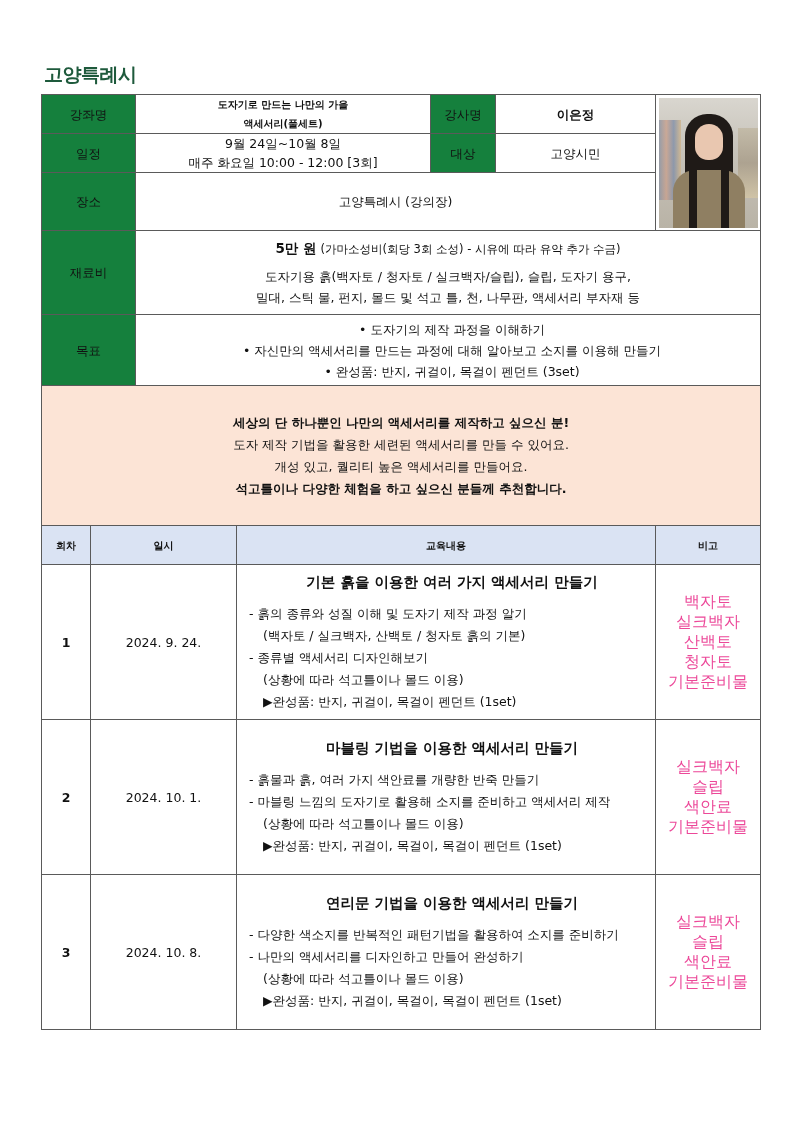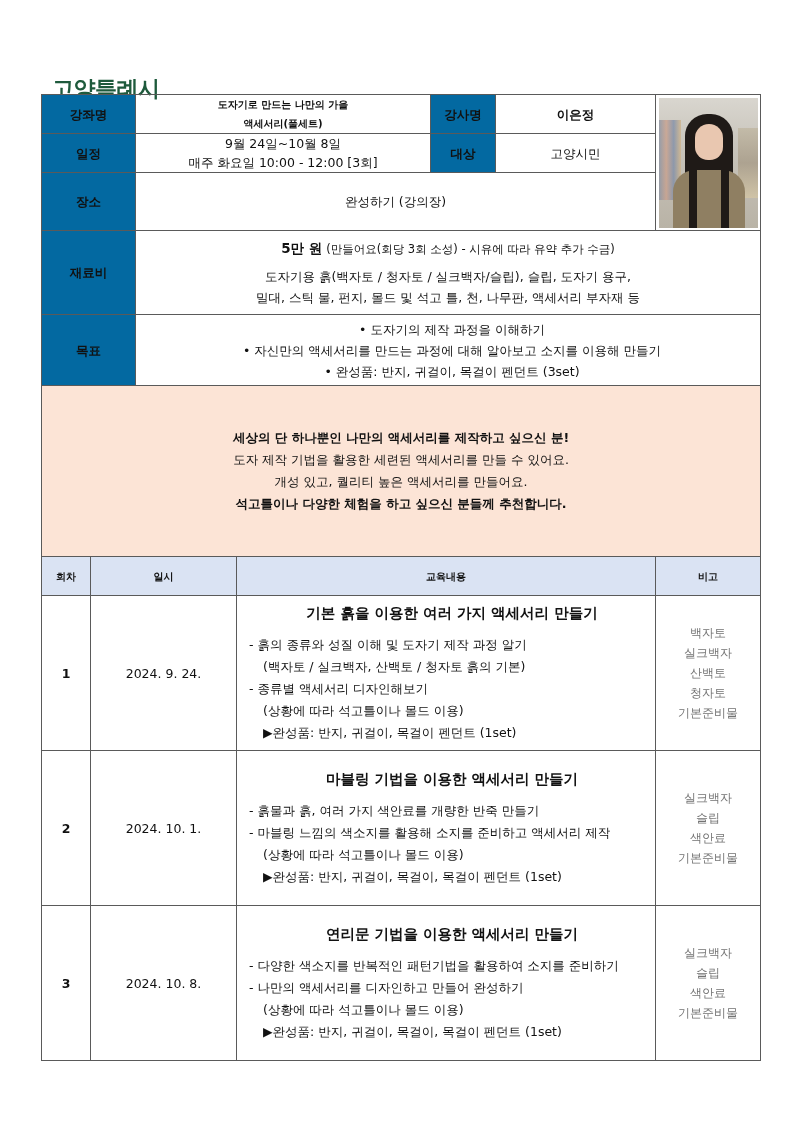--- a/index.html
+++ b/index.html
@@ -2,32 +2,32 @@
 <html><head>
 <meta charset="utf-8">
 <style>
   html, body { margin: 0; padding: 0; }
   body {
     width: 800px; height: 1131px; background: #ffffff;
     font-family: "DejaVu Sans", "Liberation Sans", sans-serif;
     color: #111; position: relative; overflow: hidden;
   }
   .org-title {
-    position: absolute; left: 52px; top: 62px;
-    font-size: 22px; font-weight: bold; color: #1e5a3c; letter-spacing: -0.5px; margin-top: 12px;
+    position: absolute; left: 44px; top: 62px;
+    font-size: 19px; font-weight: bold; color: #1e5a3c; letter-spacing: -0.5px;
   }
   .info-table {
     position: absolute; left: 41px; top: 94px; width: 719px;
     border-collapse: collapse; table-layout: fixed;
   }
   .info-table td {
     border: 1px solid #5a5a5a; padding: 0; text-align: center; vertical-align: middle;
     font-size: 12.5px; line-height: 21px;
   }
-  .lbl { background: #0369a1; font-weight: bold; font-size: 14px; }
+  .lbl { background: #15803d; font-weight: normal; font-size: 14px; }
   .bold { font-weight: bold; }
   .photo-cell { padding: 2px !important; }
   .photo {
     width: 99px; height: 130px; margin: 0 auto; position: relative; overflow: hidden;
     background: linear-gradient(180deg, #d9d6cf 0%, #c7c3ba 40%, #b9b3a6 100%);
   }
   .photo .shelf1 { position:absolute; left:0; top:22px; width:22px; height:80px;
     background: linear-gradient(90deg,#8a93a3,#c9a08c,#7f8ea8,#d1b58a); opacity:.8; }
   .photo .shelf2 { position:absolute; right:0; top:30px; width:20px; height:70px;
     background: linear-gradient(180deg,#c0b7a2,#a79b87,#d4c6a5); opacity:.8; }
@@ -45,21 +45,21 @@
   .goal-list div { line-height: 21px; }
   .promo { background: #fce4d6; }
   .promo div { line-height: 22px; font-size: 12.5px; }
   .promo .b { font-weight: bold; }
   .sched-head td { background: #dae3f3; font-weight: bold; font-size: 10px; height: 38px; }
   .sched-row td { font-size: 12.5px; }
   .content-cell { text-align: left !important; padding-left: 12px !important; }
   .content-title { text-align: center; font-weight: bold; font-size: 14.5px; margin-bottom: 10px; }
   .content-cell .ln { line-height: 22px; }
   .content-cell .ind { padding-left: 14px; }
-  .remarks div { line-height: 20px; font-size: 12px; color: #737373; }
+  .remarks div { line-height: 20px; font-size: 16px; color: #ec4899; }
   .num { font-weight: bold; }
 </style>
 </head>
 <body>
 
 <div class="org-title">고양특례시</div>
 
 <table class="info-table">
   <colgroup>
     <col style="width:49px">
@@ -100,45 +100,45 @@
     <td colspan="3" style="line-height:19px">
       <div>9월 24일~10월 8일</div>
       <div>매주 화요일 10:00 - 12:00 [3회]</div>
     </td>
     <td class="lbl">대상</td>
     <td colspan="2">고양시민</td>
   </tr>
 
   <tr style="height:58px">
     <td class="lbl" colspan="2">장소</td>
-    <td colspan="6">완성하기 (강의장)</td>
+    <td colspan="6">고양특례시 (강의장)</td>
   </tr>
 
   <tr style="height:84px">
     <td class="lbl" colspan="2">재료비</td>
     <td colspan="7">
       <div style="margin-bottom:6px">
         <span class="fee-main">5만 원</span>
-        <span class="fee-note">(만들어요(회당 3회 소성) - 시유에 따라 유약 추가 수금)</span>
+        <span class="fee-note">(가마소성비(회당 3회 소성) - 시유에 따라 유약 추가 수금)</span>
       </div>
       <div>도자기용 흙(백자토 / 청자토 / 실크백자/슬립), 슬립, 도자기 용구,</div>
       <div>밀대, 스틱 물, 펀지, 몰드 및 석고 틀, 천, 나무판, 액세서리 부자재 등</div>
     </td>
   </tr>
 
   <tr style="height:71px">
     <td class="lbl" colspan="2">목표</td>
     <td colspan="7" class="goal-list">
       <div>• 도자기의 제작 과정을 이해하기</div>
       <div>• 자신만의 액세서리를 만드는 과정에 대해 알아보고 소지를 이용해 만들기</div>
       <div>• 완성품: 반지, 귀걸이, 목걸이 펜던트 (3set)</div>
     </td>
   </tr>
 
-  <tr style="height:171px">
+  <tr style="height:140px">
     <td colspan="9" class="promo">
       <div class="b">세상의 단 하나뿐인 나만의 액세서리를 제작하고 싶으신 분!</div>
       <div>도자 제작 기법을 활용한 세련된 액세서리를 만들 수 있어요.</div>
       <div>개성 있고, 퀄리티 높은 액세서리를 만들어요.</div>
       <div class="b">석고틀이나 다양한 체험을 하고 싶으신 분들께 추천합니다.</div>
     </td>
   </tr>
 
   <tr class="sched-head">
     <td colspan="1">회차</td>
@@ -166,21 +166,21 @@
       <div>기본준비물</div>
     </td>
   </tr>
 
   <tr class="sched-row" style="height:155px">
     <td class="num">2</td>
     <td colspan="2">2024. 10. 1.</td>
     <td colspan="5" class="content-cell">
       <div class="content-title">마블링 기법을 이용한 액세서리 만들기</div>
       <div class="ln">- 흙물과 흙, 여러 가지 색안료를 개량한 반죽 만들기</div>
-      <div class="ln">- 마블링 느낌의 색소지를 활용해 소지를 준비하고 액세서리 제작</div>
+      <div class="ln">- 마블링 느낌의 도자기로 활용해 소지를 준비하고 액세서리 제작</div>
       <div class="ln ind">(상황에 따라 석고틀이나 몰드 이용)</div>
       <div class="ln ind">▶완성품: 반지, 귀걸이, 목걸이, 목걸이 펜던트 (1set)</div>
     </td>
     <td class="remarks">
       <div>실크백자</div>
       <div>슬립</div>
       <div>색안료</div>
       <div>기본준비물</div>
     </td>
   </tr>

